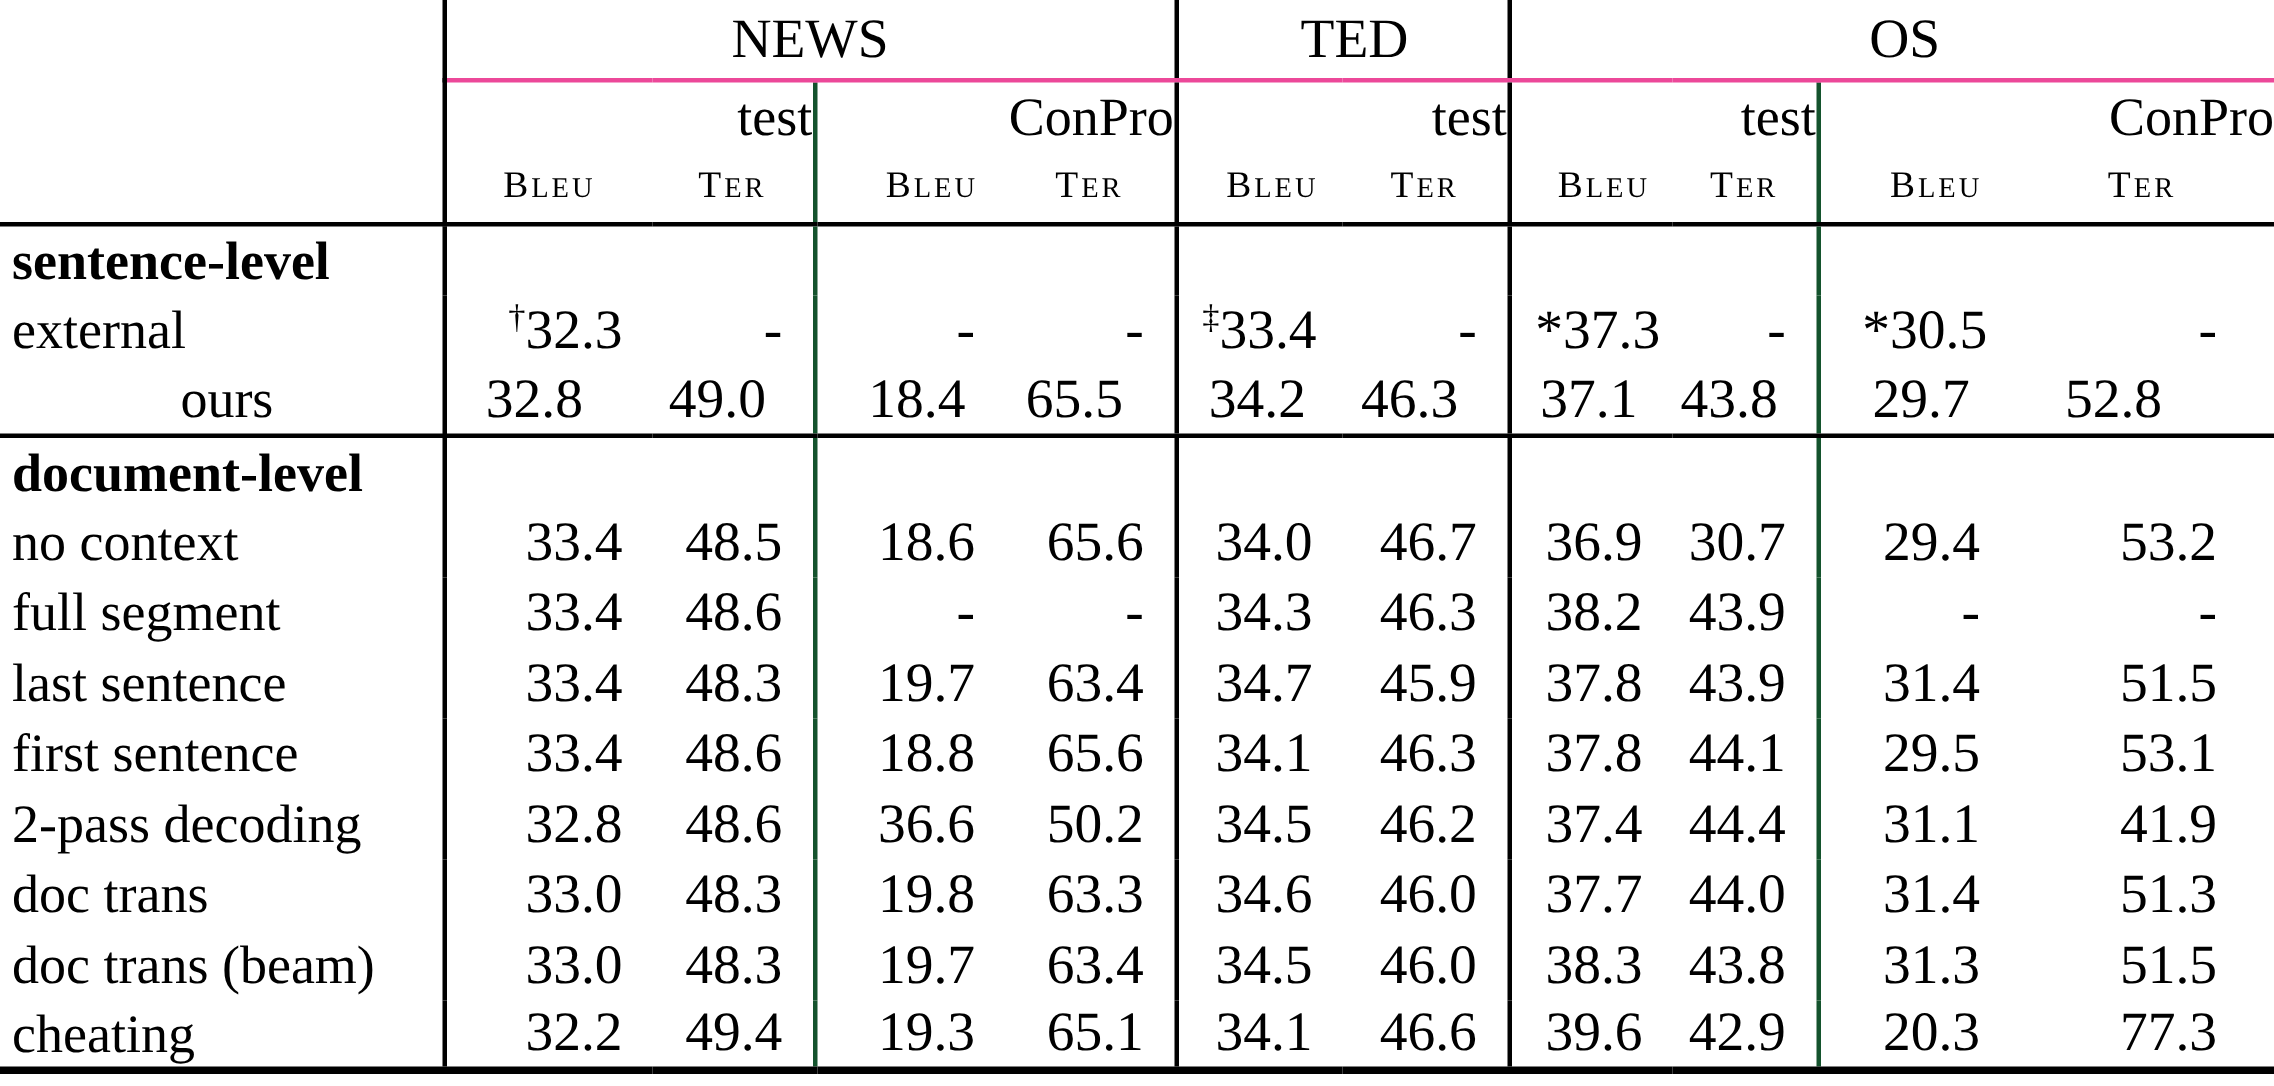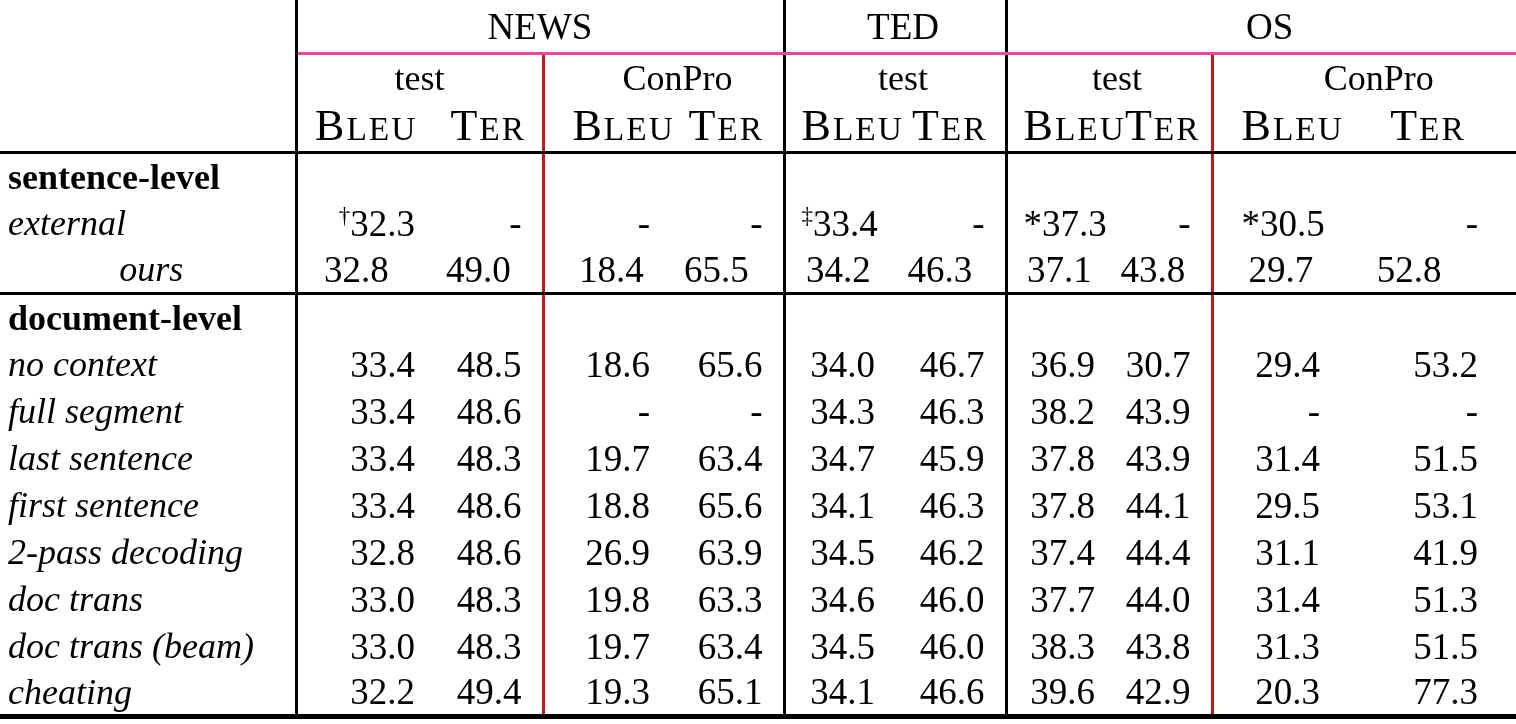--- a/index.html
+++ b/index.html
@@ -3,34 +3,34 @@
 <meta charset="utf-8">
 <style>
   html,body{margin:0;padding:0;background:#ffffff;}
   body{width:1516px;height:724px;overflow:hidden;
        font-family:"Liberation Serif","DejaVu Serif",serif;color:#000;}
   table{border-collapse:collapse;table-layout:fixed;width:1516px;margin:0;}
   td,th{white-space:nowrap;overflow:visible;font-weight:normal;padding:0;vertical-align:middle;}
 
   
   thead tr.r1 th{height:52px;font-size:37px;text-align:center;border-bottom:3px solid #ec4899;}
-  thead tr.r2 th{height:45px;font-size:36px;text-align:center;}
-  thead tr.r3 th{height:48px;font-size:44px;text-align:center;border-bottom:3px solid #000;}
+  thead tr.r2 th{height:45px;font-size:36px;text-align:right;}
+  thead tr.r3 th{height:48px;font-size:25px;text-align:center;border-bottom:3px solid #000;}
   .corner{border-right:3px solid #000;border-bottom:3px solid #000;}
 
   
   .grp{border-left:3px solid #000;padding-left:16px;}   
-  .sep{border-left:3px solid #b91c1c;padding-left:28px;}   
+  .sep{border-left:3px solid #14532d;padding-left:28px;}   
   td.rowlabel{border-right:3px solid #000;margin-top:18px;}
 
   
   tbody tr{height:47px;}
   td.rowlabel{font-size:36px;text-align:left;padding-left:8px;}
   td.rowlabel.sec{font-weight:bold;}
-  td.rowlabel.method{font-style:italic;}
+  td.rowlabel.method{}
   td.val{font-size:37px;text-align:right;padding-right:20px;}
   td.val.pr-lg{padding-right:38px;}
   tr.hline td{border-bottom:3px solid #000;text-align:center;}
   tr.final td{border-bottom:5px solid #000;}
 
   
   .metric{letter-spacing:2px;}
   .metric .sc{font-size:.76em;}
 
   sup{font-size:.62em;line-height:0;}
@@ -181,22 +181,22 @@
         <td class="val">46.3</td>
         <td class="val grp">37.8</td>
         <td class="val">44.1</td>
         <td class="val sep">29.5</td>
         <td class="val pr-lg">53.1</td>
       </tr>
       <tr>
         <td class="rowlabel method">2-pass decoding</td>
         <td class="val">32.8</td>
         <td class="val">48.6</td>
-        <td class="val sep">26.9</td>
-        <td class="val">63.9</td>
+        <td class="val sep">36.6</td>
+        <td class="val">50.2</td>
         <td class="val grp">34.5</td>
         <td class="val">46.2</td>
         <td class="val grp">37.4</td>
         <td class="val">44.4</td>
         <td class="val sep">31.1</td>
         <td class="val pr-lg">41.9</td>
       </tr>
       <tr>
         <td class="rowlabel method">doc trans</td>
         <td class="val">33.0</td>

